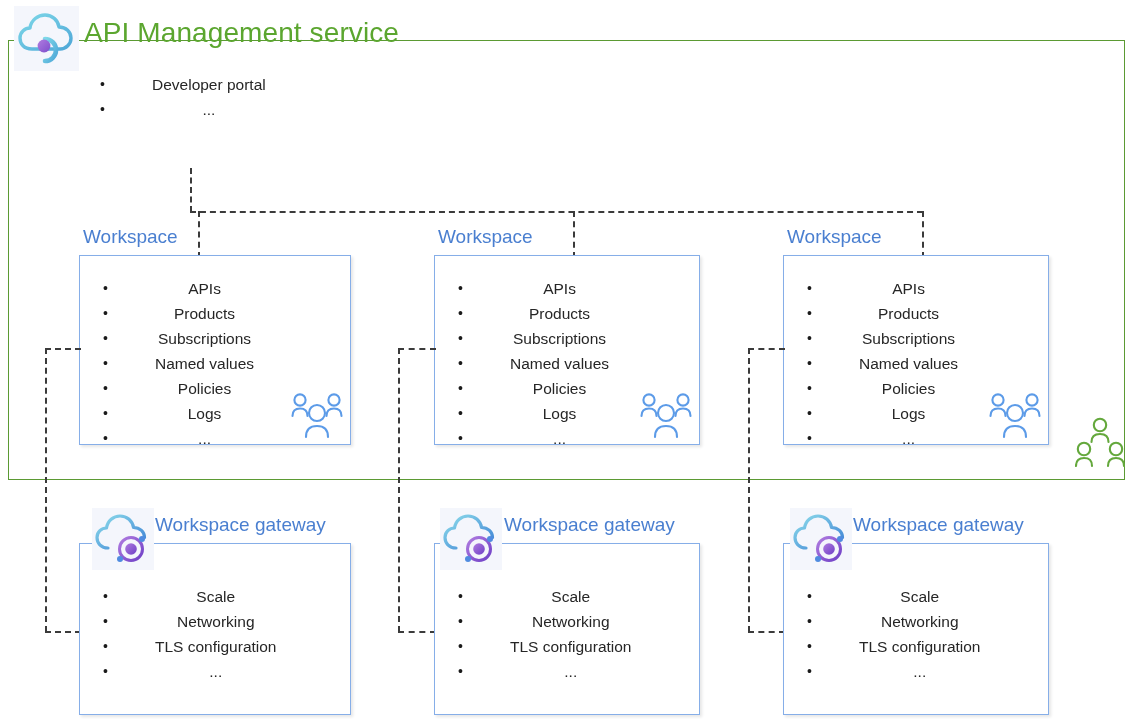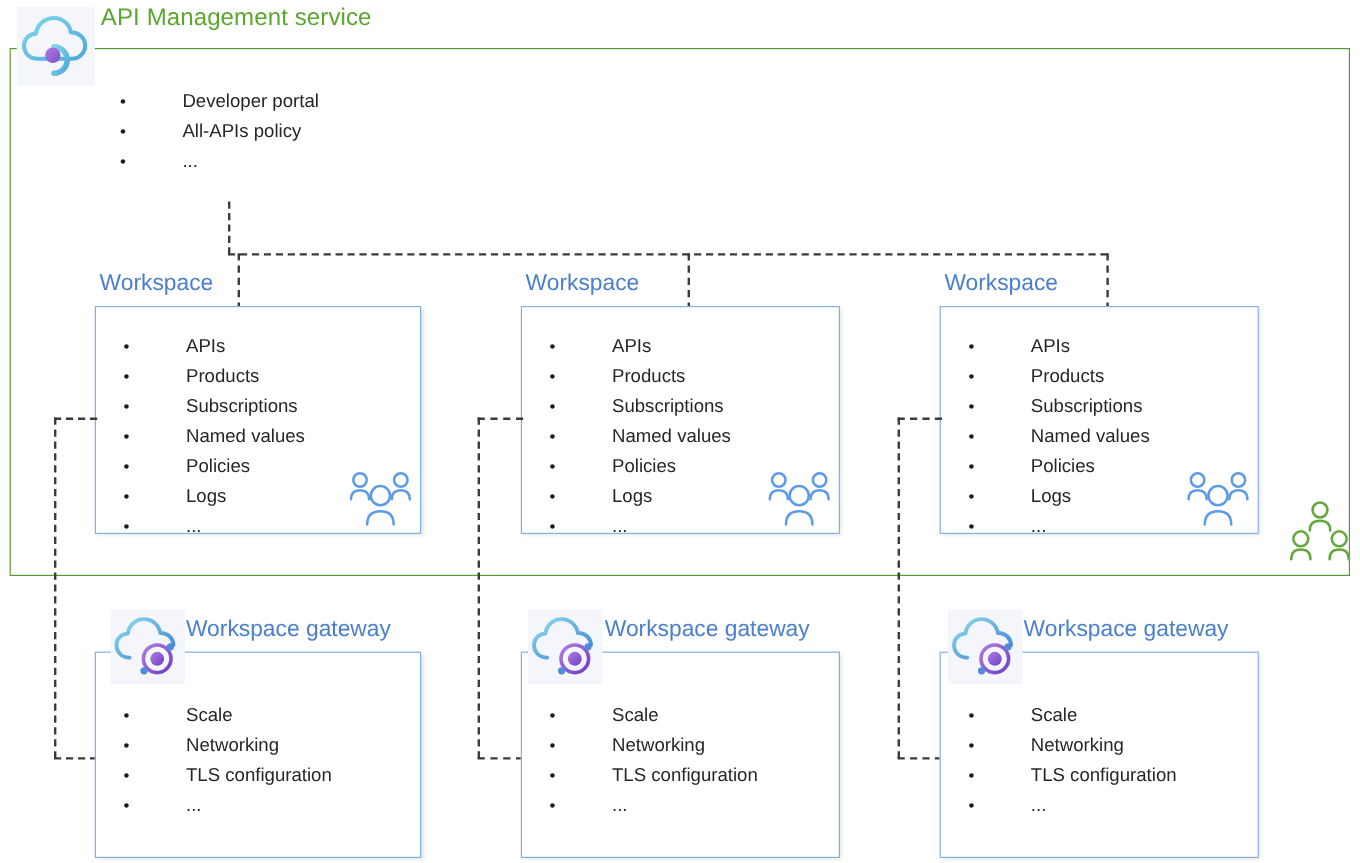--- a/index.html
+++ b/index.html
@@ -19,40 +19,41 @@
   .apim-box{
     position:absolute;
     left:8px; top:40px;
     width:1117px; height:440px;
     border:1.5px solid #5B9A33;
     background:#ffffff;
     box-sizing:border-box;
   }
   .apim-title{
     position:absolute;
-    left:84px; top:4px;
-    font-size:20px;
+    left:84px; top:17px;
+    font-size:28px;
     color:#5BA62F;
     letter-spacing:.1px;
     white-space:nowrap;
   }
 
   
   .icon-tile{
     position:absolute;
     background:#F4F6FC;
   }
   .icon-tile svg{display:block;}
 
   
   .bullets{
     position:absolute;
     color:#262626;
     font-size:15.5px;
     line-height:25px;
+    text-align:center;
   }
   .bullets .row{
     display:block;
     position:relative;
     white-space:nowrap;
   }
   .bullets .row::before{
     content:"\2022";
     position:absolute;
     left:0;
@@ -110,21 +111,20 @@
       <path d="M18 43 C10 43 6 38 6 32 C6 26 11 22 16 22 C17 14 24 9 31 9 C38 9 44 14 45 21 C52 21 57 26 57 32 C57 38 52 43 46 43 Z" fill="none" stroke="url(#cg1)" stroke-width="3.4" stroke-linejoin="round"></path>
       <path d="M31 33 A11 11 0 1 1 31 55" fill="none" stroke="url(#cg1)" stroke-width="4.6" stroke-linecap="round"></path>
       <circle cx="30" cy="40" r="6.4" fill="url(#pg1)"></circle>
     </svg>
   </div>
 
   <div class="apim-title">API Management service</div>
 
   <div class="bullets" style="left:100px; top:72px;">
     <div class="row"><span>Developer portal</span></div>
-    <div class="row"><span>All-APIs policy</span></div>
     <div class="row"><span>...</span></div>
   </div>
 
   <div style="position:absolute; left:1075px; top:415px; width:50px; height:60px;">
     <svg width="50" height="60" viewBox="0 0 50 60">
       <g fill="none" stroke="#64A83C" stroke-width="2.1" stroke-linecap="round">
         <circle cx="25" cy="10" r="6.2"></circle>
         <path d="M16.5 27 C16.5 21 20 19 25 19 C30 19 33.5 21 33.5 27"></path>
         <circle cx="9" cy="34" r="6.2"></circle>
         <path d="M1 51 C1 45 4 43 9 43 C14 43 17 45 17 51"></path>

